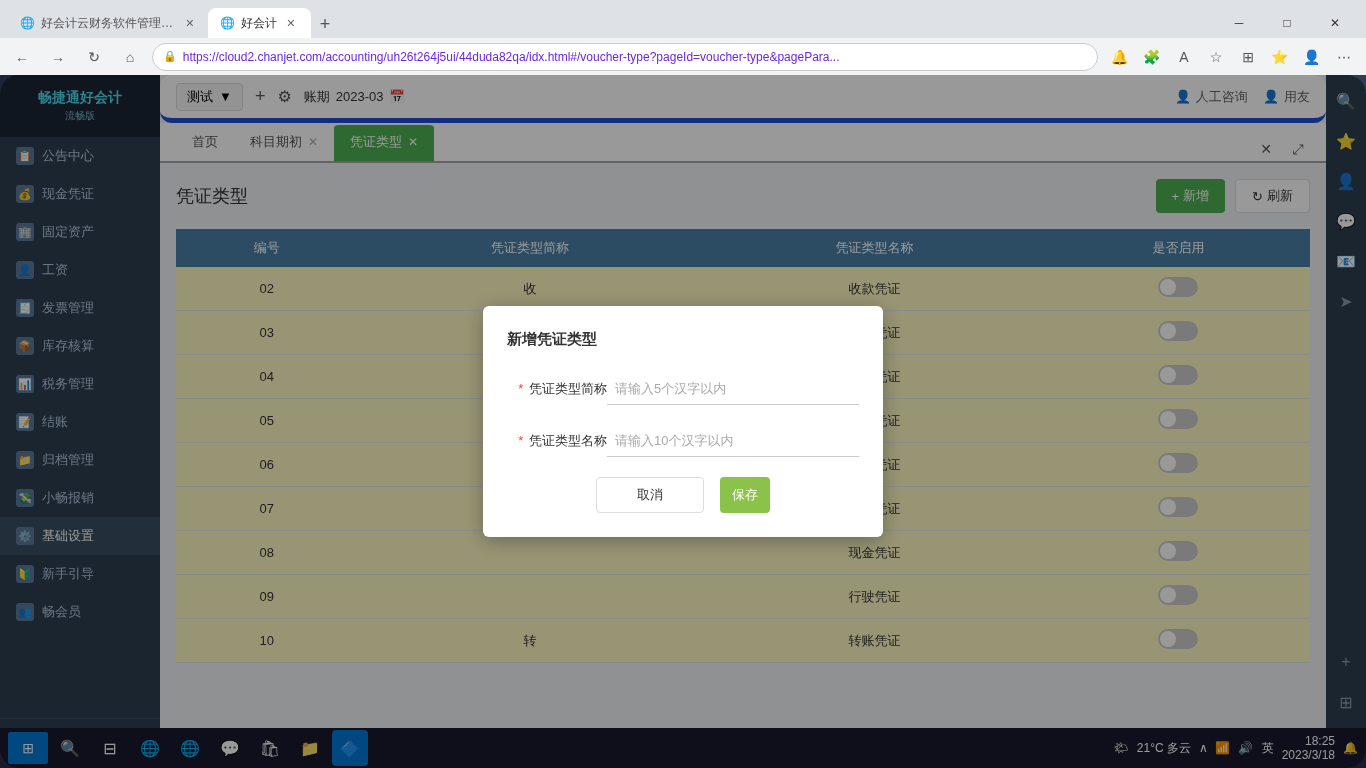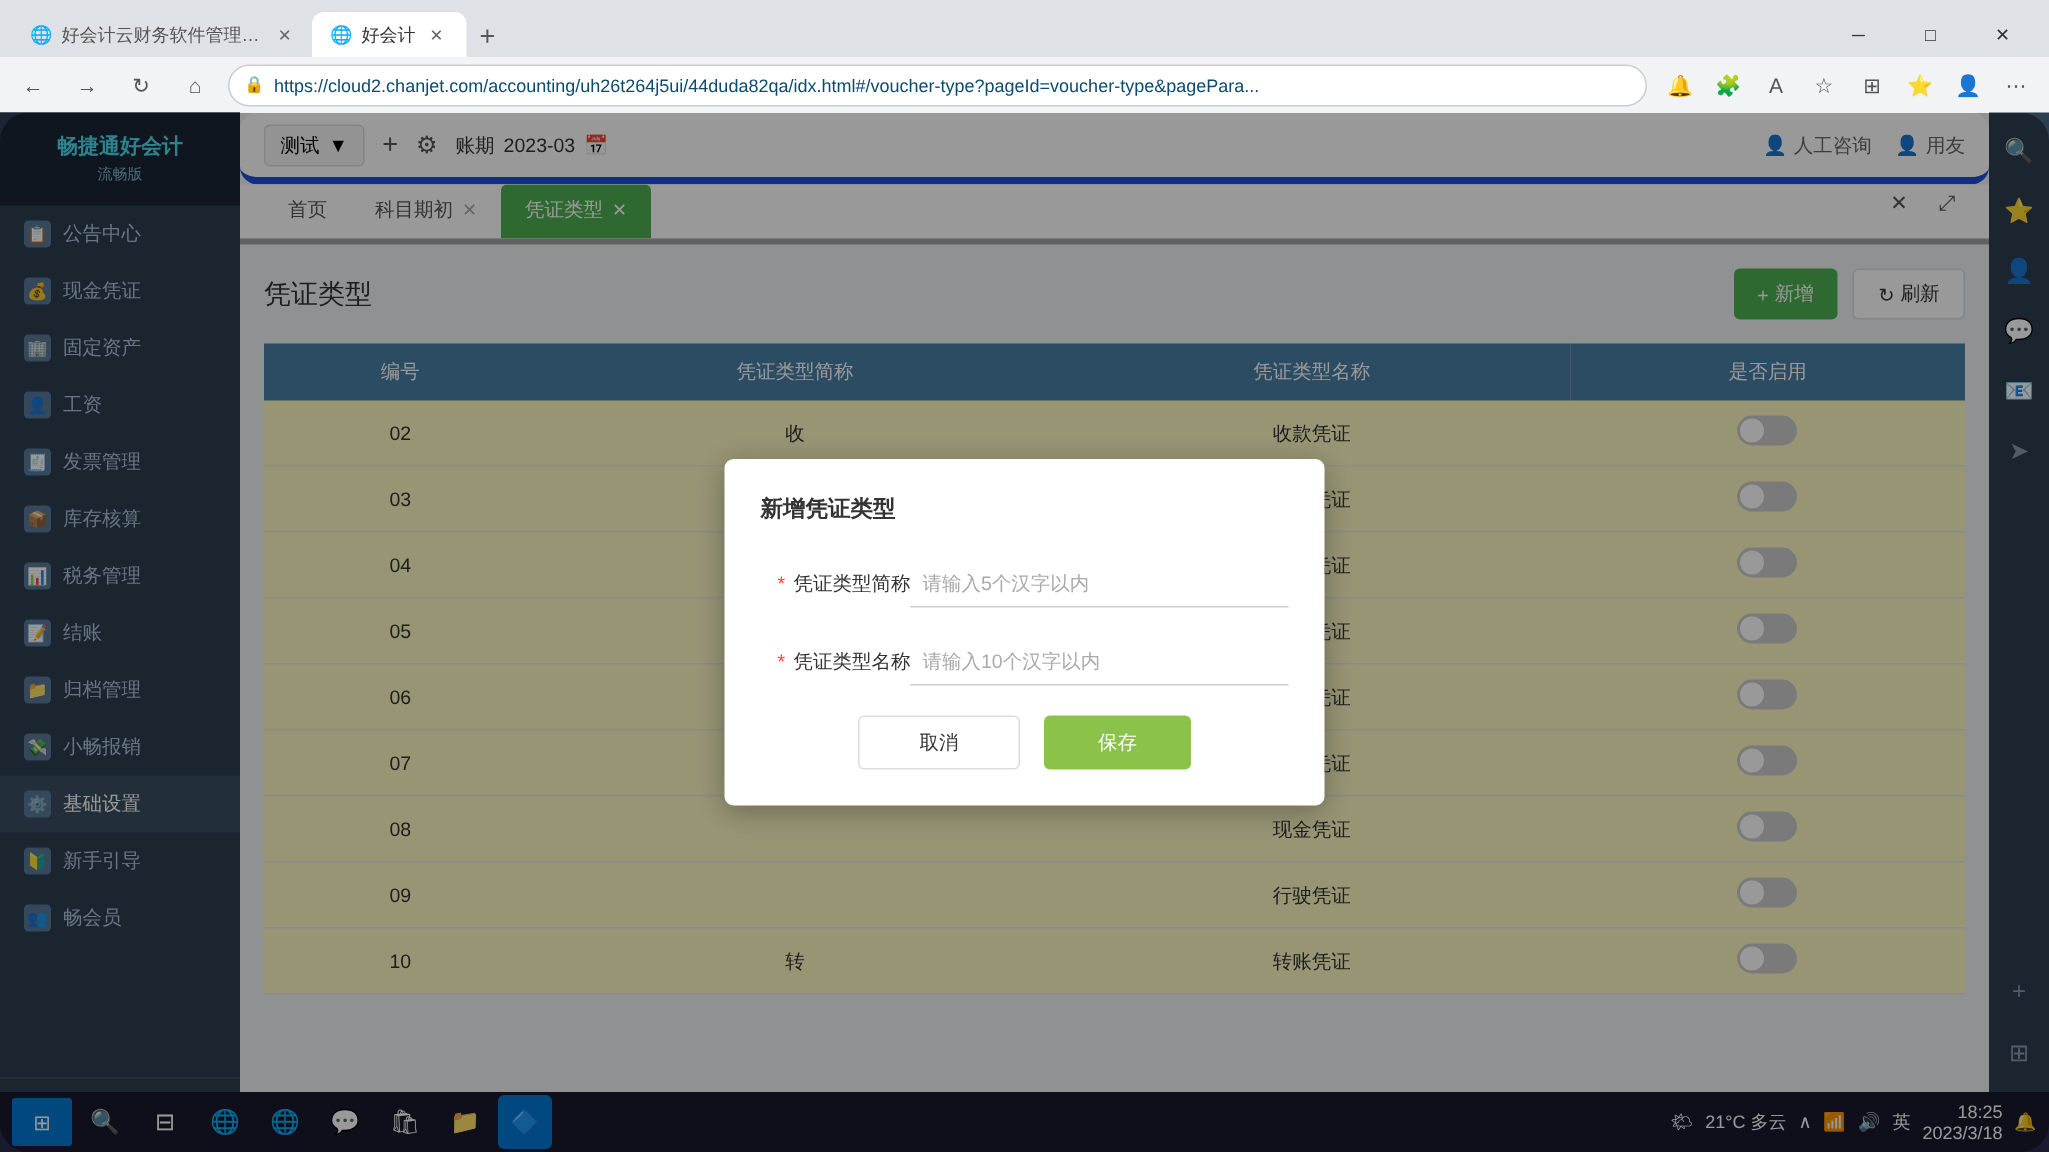--- a/index.html
+++ b/index.html
@@ -13,21 +13,21 @@
     .browser-tab .tab-close { width: 16px; height: 16px; border-radius: 50%; display: flex; align-items: center; justify-content: center; font-size: 11px; color: #666; cursor: pointer; }
     .new-tab-btn { width: 28px; height: 28px; display: flex; align-items: center; justify-content: center; font-size: 18px; color: #555; cursor: pointer; }
     .tab-spacer { flex: 1; }
     .win-controls { display: flex; align-items: center; gap: 2px; margin-left: auto; }
     .win-btn { width: 46px; height: 30px; display: flex; align-items: center; justify-content: center; font-size: 12px; color: #333; cursor: pointer; }
 
     .browser-toolbar { display: flex; align-items: center; height: 37px; padding: 0 8px; background: #f1f3f4; gap: 8px; }
     .nav-btn { width: 28px; height: 28px; display: flex; align-items: center; justify-content: center; font-size: 14px; color: #555; cursor: pointer; border-radius: 50%; }
     .address-bar { flex: 1; height: 28px; background: #fff; border: 1px solid #ccc; border-radius: 14px; display: flex; align-items: center; padding: 0 10px; gap: 6px; font-size: 12px; color: #333; }
     .address-bar .lock-icon { color: #555; font-size: 11px; }
-    .address-text { flex: 1; color: #0c4a6e; font-size: 12px; overflow: hidden; text-overflow: ellipsis; white-space: nowrap; }
+    .address-text { flex: 1; color: #6d28d9; font-size: 12px; overflow: hidden; text-overflow: ellipsis; white-space: nowrap; }
     .toolbar-icons { display: flex; align-items: center; gap: 4px; }
     .toolbar-icon-btn { width: 28px; height: 28px; display: flex; align-items: center; justify-content: center; font-size: 14px; color: #555; cursor: pointer; border-radius: 50%; }
 
     
     .app-container { display: flex; height: 693px; }
 
     
     .sidebar { width: 160px; background: #2c3e50; color: #fff; display: flex; flex-direction: column; flex-shrink: 0; }
     .sidebar-logo { height: 62px; background: #1a2535; display: flex; align-items: center; justify-content: center; padding: 10px; }
     .logo-box { display: flex; flex-direction: column; align-items: center; justify-content: space-between; }
@@ -43,21 +43,21 @@
     
     .app-header { height: 48px; background: #fff; border-bottom: 1px solid #e0e0e0; display: flex; align-items: center; padding: 0 16px; gap: 12px; }
     .company-selector { display: flex; align-items: center; gap: 6px; background: #f5f5f5; border: 1px solid #ddd; border-radius: 4px; padding: 4px 10px; cursor: pointer; font-size: 13px; }
     .period-info { display: flex; align-items: center; gap: 6px; font-size: 13px; color: #333; }
     .header-right { margin-left: auto; display: flex; align-items: center; gap: 16px; }
     .consult-btn { display: flex; align-items: center; gap: 4px; color: #666; font-size: 13px; cursor: pointer; }
     .user-info { display: flex; align-items: center; gap: 4px; color: #666; font-size: 13px; cursor: pointer; }
 
     
     .main-content { flex: 1; display: flex; flex-direction: column; background: #f0f2f5; overflow: hidden; }
-    .app-nav { background: #fff; border-bottom: 4px solid #a3a3a3; display: flex; align-items: flex-start; padding: 0 16px; height: 40px; }
+    .app-nav { background: #fff; border-bottom: 2px solid #a3a3a3; display: flex; align-items: flex-end; padding: 0 16px; height: 40px; }
     .nav-tab { display: flex; align-items: center; gap: 6px; padding: 8px 16px; font-size: 13px; color: #555; cursor: pointer; border-bottom: 2px solid transparent; }
     .nav-tab.active { color: #fff; background: #4CAF50; border-radius: 4px 4px 0 0; }
     .nav-tab .tab-x { font-size: 12px; color: #aaa; cursor: pointer; }
     .nav-tab.active .tab-x { color: #fff; }
     .nav-maximize { margin-left: auto; display: flex; gap: 8px; }
     .nav-icon-btn { width: 24px; height: 24px; display: flex; align-items: center; justify-content: center; cursor: pointer; color: #555; font-size: 14px; }
 
     
     .content-area { flex: 1; padding: 16px; overflow: auto; }
     .page-header { display: flex; align-items: center; justify-content: space-between; margin-bottom: 16px; }
@@ -89,21 +89,21 @@
     .modal-overlay { position: fixed; top: 75px; left: 0; right: 0; bottom: 0; background: rgba(0,0,0,0.4); display: flex; align-items: center; justify-content: center; z-index: 1000; border-radius: 19px; }
     .modal { background: #fff; border-radius: 6px; padding: 24px; width: 400px; box-shadow: 0 4px 20px rgba(0,0,0,0.3); }
     .modal-title { font-size: 15px; font-weight: bold; color: #333; margin-bottom: 24px; }
     .form-row { display: flex; align-items: center; margin-bottom: 20px; }
     .form-label { font-size: 13px; color: #333; width: 100px; text-align: right; flex-shrink: 0; }
     .form-label .required { color: #f44336; margin-right: 2px; }
     .form-input { flex: 1; height: 32px; border: none; border-bottom: 1px solid #ccc; outline: none; font-size: 13px; padding: 0 8px; color: #333; }
     .form-input::placeholder { color: #aaa; }
     .modal-footer { display: flex; justify-content: center; gap: 16px; margin-top: 8px; }
     .btn-cancel { background: #fff; color: #333; border: 1px solid #ddd; padding: 8px 40px; border-radius: 4px; cursor: pointer; font-size: 13px; }
-    .btn-save { background: #8bc34a; color: #fff; border: none; padding: 8px 36px; border-radius: 4px; cursor: pointer; font-size: 13px; }
+    .btn-save { background: #8bc34a; color: #fff; border: none; padding: 8px 12px; border-radius: 4px; cursor: pointer; font-size: 13px; }
 
     
     .taskbar { height: 40px; background: #1a1a2e; display: flex; align-items: center; padding: 0 8px; gap: 4px; position: fixed; bottom: 0; width: 100%; z-index: 500; }
     .taskbar-start { width: 40px; height: 32px; background: #0078d4; display: flex; align-items: center; justify-content: center; cursor: pointer; border-radius: 2px; }
     .taskbar-btn { width: 36px; height: 36px; display: flex; align-items: center; justify-content: center; cursor: pointer; border-radius: 4px; color: #fff; font-size: 16px; }
     .taskbar-right { margin-left: auto; display: flex; align-items: center; gap: 8px; color: #fff; font-size: 12px; }
     .taskbar-time { text-align: right; }
 
     
     ::-webkit-scrollbar { width: 6px; }

